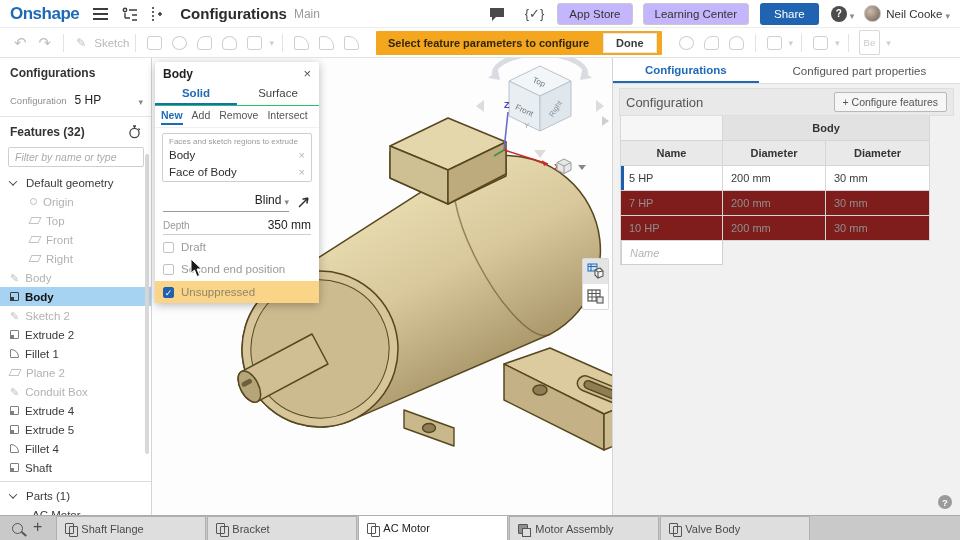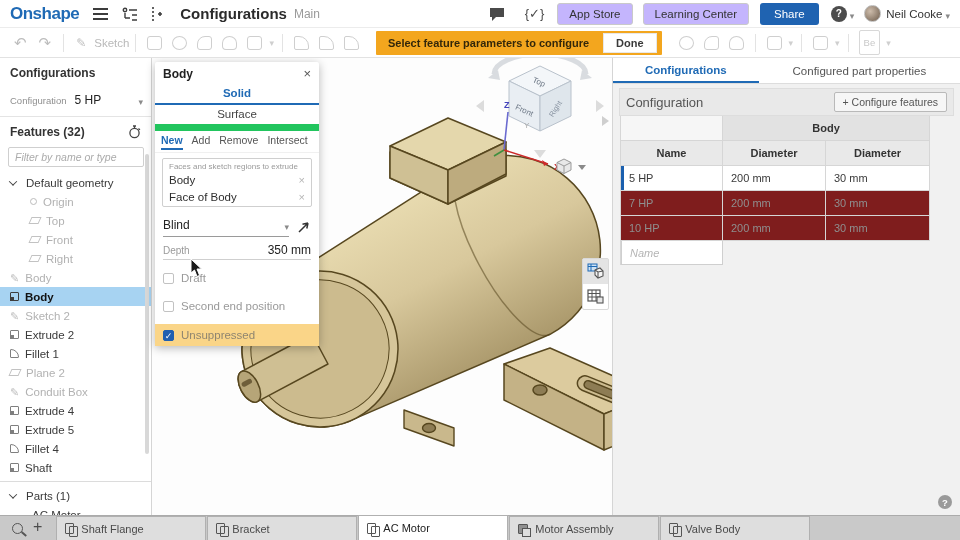--- a/index.html
+++ b/index.html
@@ -72,37 +72,37 @@
   .vp-rightbtns{position:absolute; right:3px; top:200px; width:27px; border:1px solid #d9d9d9; background:#fff; border-radius:2px;}
   .vp-btn{width:25px; height:25px; display:flex; align-items:center; justify-content:center; cursor:pointer;}
   .vp-btn.active{background:#e4e4e4;}
   .vp-collapse{position:absolute; right:3px; top:58px; width:0; height:0; border-left:7px solid #cfcfcf; border-top:5px solid transparent; border-bottom:5px solid transparent; cursor:pointer;}
 
   
   .dialog{position:absolute; left:155px; top:62px; width:164px; background:#fff; box-shadow:0 2px 10px rgba(0,0,0,.28); z-index:20; border-radius:2px;}
   .dlg-head{display:flex; align-items:center; padding:5px 8px 3px 8px;}
   .dlg-head .t{font-size:12px; font-weight:bold; color:#222; flex:1;}
   .dlg-x{color:#555; font-size:13px; cursor:pointer; line-height:10px;}
-  .dlg-tabs{display:flex; border-bottom:7px solid #22c55e;flex-direction:column;}
+  .dlg-tabs{display:flex; border-bottom:1px solid #22c55e;}
   .dlg-tab{flex:1; text-align:center; font-size:11.5px; padding:3px 0 4px 0; color:#444; cursor:pointer;}
   .dlg-tab.active{color:#1f6ab5; font-weight:bold; border-bottom:2px solid #1f6ab5;}
   .dlg-ops{display:flex; padding:3px 6px 2px 6px; border-bottom:1px solid #f0f0f0;}
   .dlg-op{font-size:10.5px; color:#555; margin-right:9px; padding-bottom:2px; cursor:pointer;}
   .dlg-op.active{color:#1f6ab5; font-weight:bold; border-bottom:2px solid #1f6ab5;}
   .sel-box{margin:5px 7px; border:1px solid #cfcfcf; border-radius:2px;}
   .sel-box .cap{font-size:8px; color:#9a9a9a; padding:3px 6px 1px 6px;}
   .sel-item{display:flex; align-items:center; font-size:11.5px; color:#2e2e2e; padding:2px 6px 3px 6px;}
   .sel-item .x{margin-left:auto; color:#b5b5b5; font-size:11px; cursor:pointer;}
-  .dlg-row{display:flex; align-items:center; padding:4px 8px 0 8px;}
+  .dlg-row{display:flex; align-items:center; padding:4px 8px 0 8px;text-align:right;}
   .blind-sel{display:flex; align-items:center; border-bottom:1px solid #9a9a9a; flex:1; padding-bottom:2px; cursor:pointer;}
   .blind-sel .v{font-size:12px; color:#222; flex:1;}
   .depth-row{display:flex; align-items:baseline; border-bottom:1px solid #cfcfcf; margin:6px 8px 0 8px; padding-bottom:2px;}
   .depth-row .l{font-size:10px; color:#9a9a9a; flex:1;}
   .depth-row .v{font-size:12px; color:#222;}
-  .cb-row{display:flex; align-items:flex-end; padding:4px 8px; margin-top:8px;}
+  .cb-row{display:flex; align-items:flex-end; padding:4px 8px; margin-top:2px;}
   .cb-row .cb{width:11px; height:11px; border:1px solid #c2c2c2; border-radius:2px; background:#fff; margin-right:7px;}
   .cb-row .cl{font-size:11.5px; color:#9a9a9a;}
   .cb-row.hl{background:#fad588; padding-top:5px; padding-bottom:5px;}
   .cb-row .cb.on{background:#2160b0; border-color:#2160b0; color:#fff; font-size:9px; line-height:11px; text-align:center;}
   .cb-row .cb.on::after{content:"✓";}
   .cursor{position:absolute; left:190px; top:258px; z-index:40; pointer-events:none;}
 
   
   .rightpanel{position:absolute; left:612px; top:58px; width:348px; height:457px; background:#f1f1f1; border-left:1px solid #d5d5d5; z-index:10;}
   .rp-tabs{display:flex; background:#fff; height:26px; border-bottom:1px solid #ddd;}

